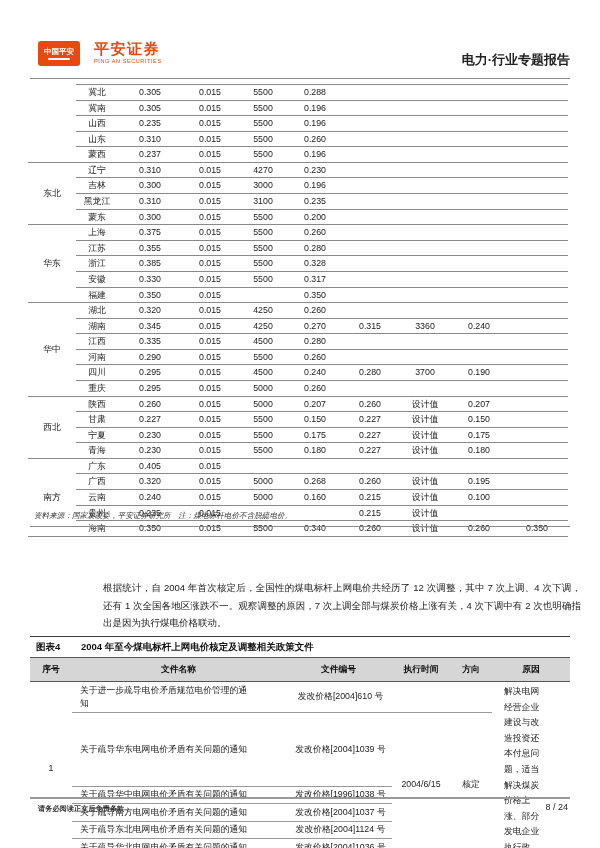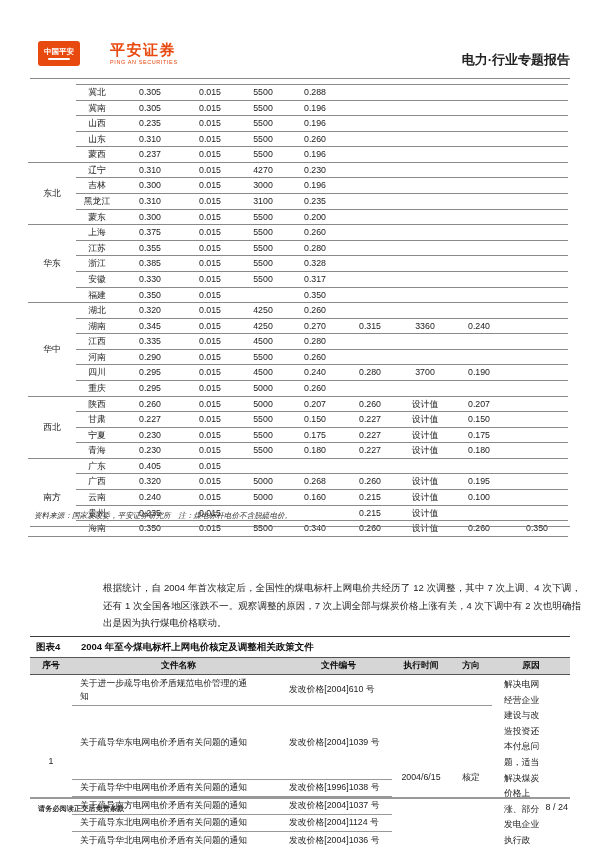--- a/index.html
+++ b/index.html
@@ -6,28 +6,28 @@
   * { box-sizing: border-box; }
   html, body { margin: 0; padding: 0; }
   body {
     width: 600px; height: 848px; background: #ffffff;
     font-family: "Liberation Sans", "DejaVu Sans", sans-serif;
     color: var(--txt);
   }
   .page { position: relative; width: 600px; height: 848px; overflow: hidden; background: #fff; }
 
   
-  .logo { position: absolute; left: 38px; top: 41px; display: flex; align-items: center; }
+  .logo { position: absolute; left: 38px; top: 41px; display: flex; }
   .logo-box {
     width: 42px; height: 25px; background: var(--brand); border-radius: 3px;
     display: flex; flex-direction: column; align-items: center; justify-content: center;
     color: #fff; font-size: 7.5px; font-weight: bold; line-height: 9px;
   }
   .logo-box .logo-bar { width: 22px; height: 2px; background: #ffffff; margin-top: 2px; border-radius: 1px; }
-  .brand { margin-left: 30px; }
+  .brand { margin-left: 14px; }
   .brand-cn { font-size: 15px; font-weight: bold; color: var(--brand); letter-spacing: 1.5px; line-height: 16px; }
   .brand-en { font-size: 5.5px; color: var(--brand); letter-spacing: 0.6px; margin-top: 1px; }
   .report-type { position: absolute; right: 30px; top: 51px; font-size: 13px; font-weight: bold; color: #222; }
   .header-rule { position: absolute; left: 30px; right: 30px; top: 78px; border-top: 1px solid var(--line); }
 
   
   #price-table {
     position: absolute; left: 28px; top: 84px; width: 540px;
     border-collapse: collapse; table-layout: fixed; font-size: 8.8px;
   }
@@ -61,26 +61,26 @@
     padding: 4px 0 3px 6px; font-size: 9.5px; font-weight: bold; color: #111;
   }
   .figure-caption .fig-label { margin-right: 18px; }
   #figure-table {
     position: absolute; left: 30px; top: 657px; width: 540px;
     border-collapse: collapse; table-layout: fixed; font-size: 8.8px;
     border-bottom: 1px solid #555;
   }
   #figure-table th {
     background: #d6d6d6; font-weight: bold; font-size: 8.8px; color: #111;
-    height: 17px; padding: 0; text-align: center;
+    height: 24px; padding: 0; text-align: center;
     border-top: 1px solid #555; border-bottom: 1px solid #555;
   }
   #figure-table td { padding: 1.5px 0; line-height: 13.5px; vertical-align: middle; color: #222; }
   #figure-table td.name { text-align: left; padding-left: 8px; padding-right: 37px; }
-  #figure-table td.code { text-align: left; padding-left: 4px; white-space: nowrap; }
+  #figure-table td.code { text-align: center; padding-left: 4px; white-space: nowrap; }
   #figure-table td.name.divide, #figure-table td.code.divide,
   #figure-table td.spacer { border-bottom: 1px solid #999; }
   #figure-table td.seq { text-align: center; vertical-align: middle; }
   #figure-table td.exec, #figure-table td.dir { text-align: center; vertical-align: middle; white-space: nowrap; }
   #figure-table td.reason {
     text-align: left; vertical-align: top;
     padding: 2px 25px 0 12px; line-height: 15.6px;
   }
 
   

